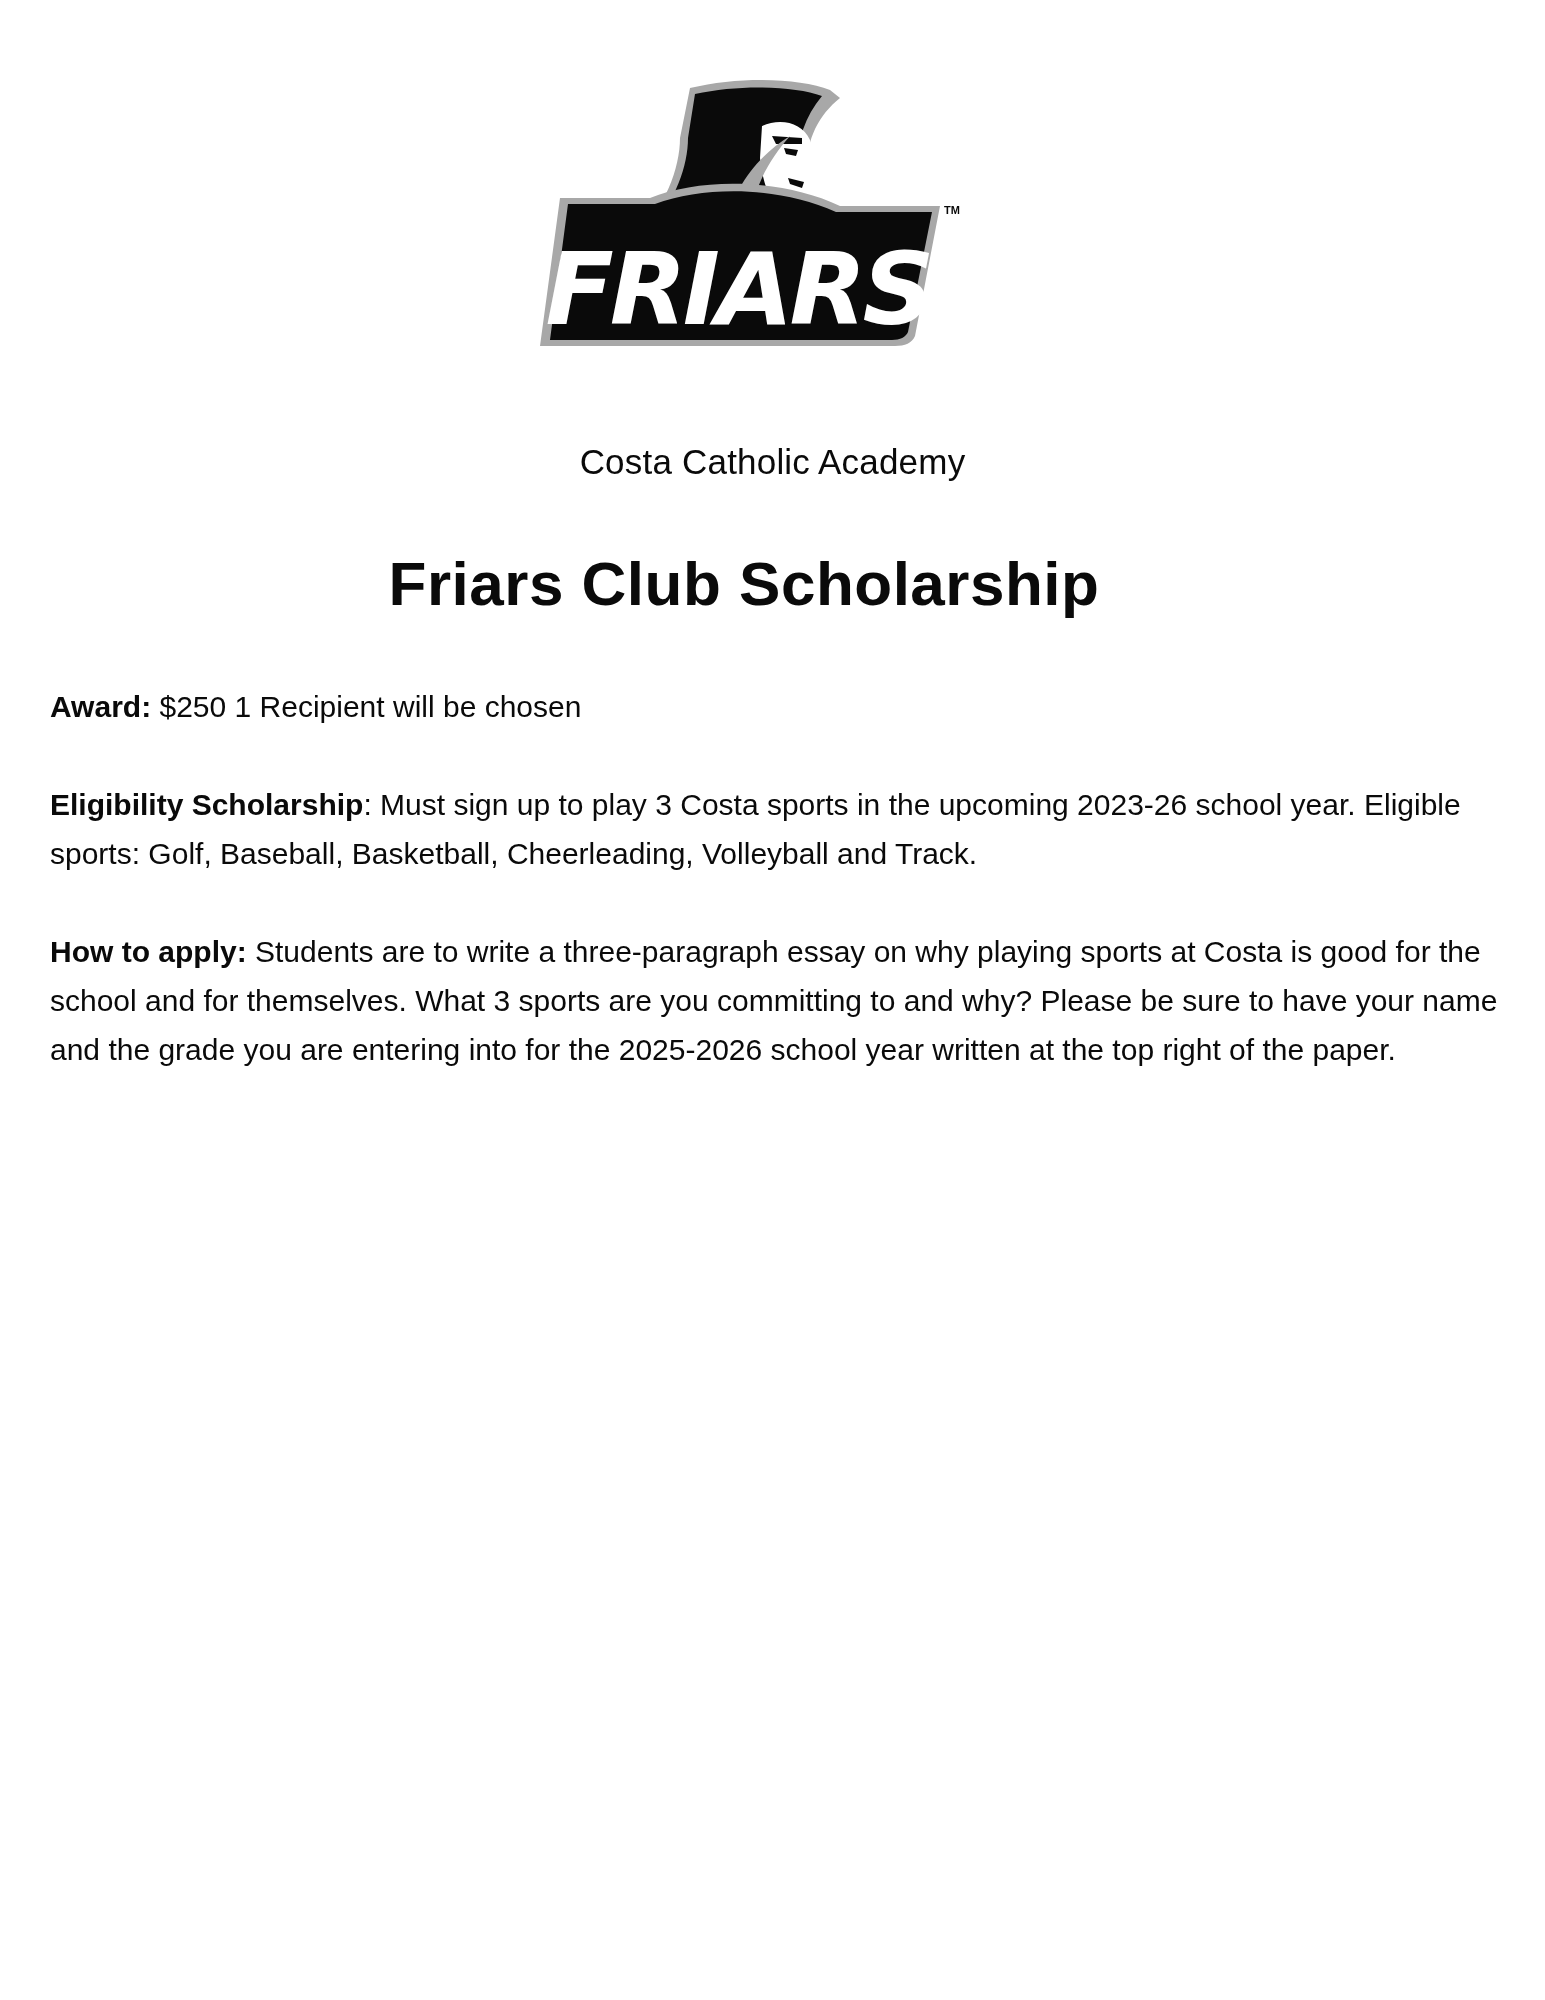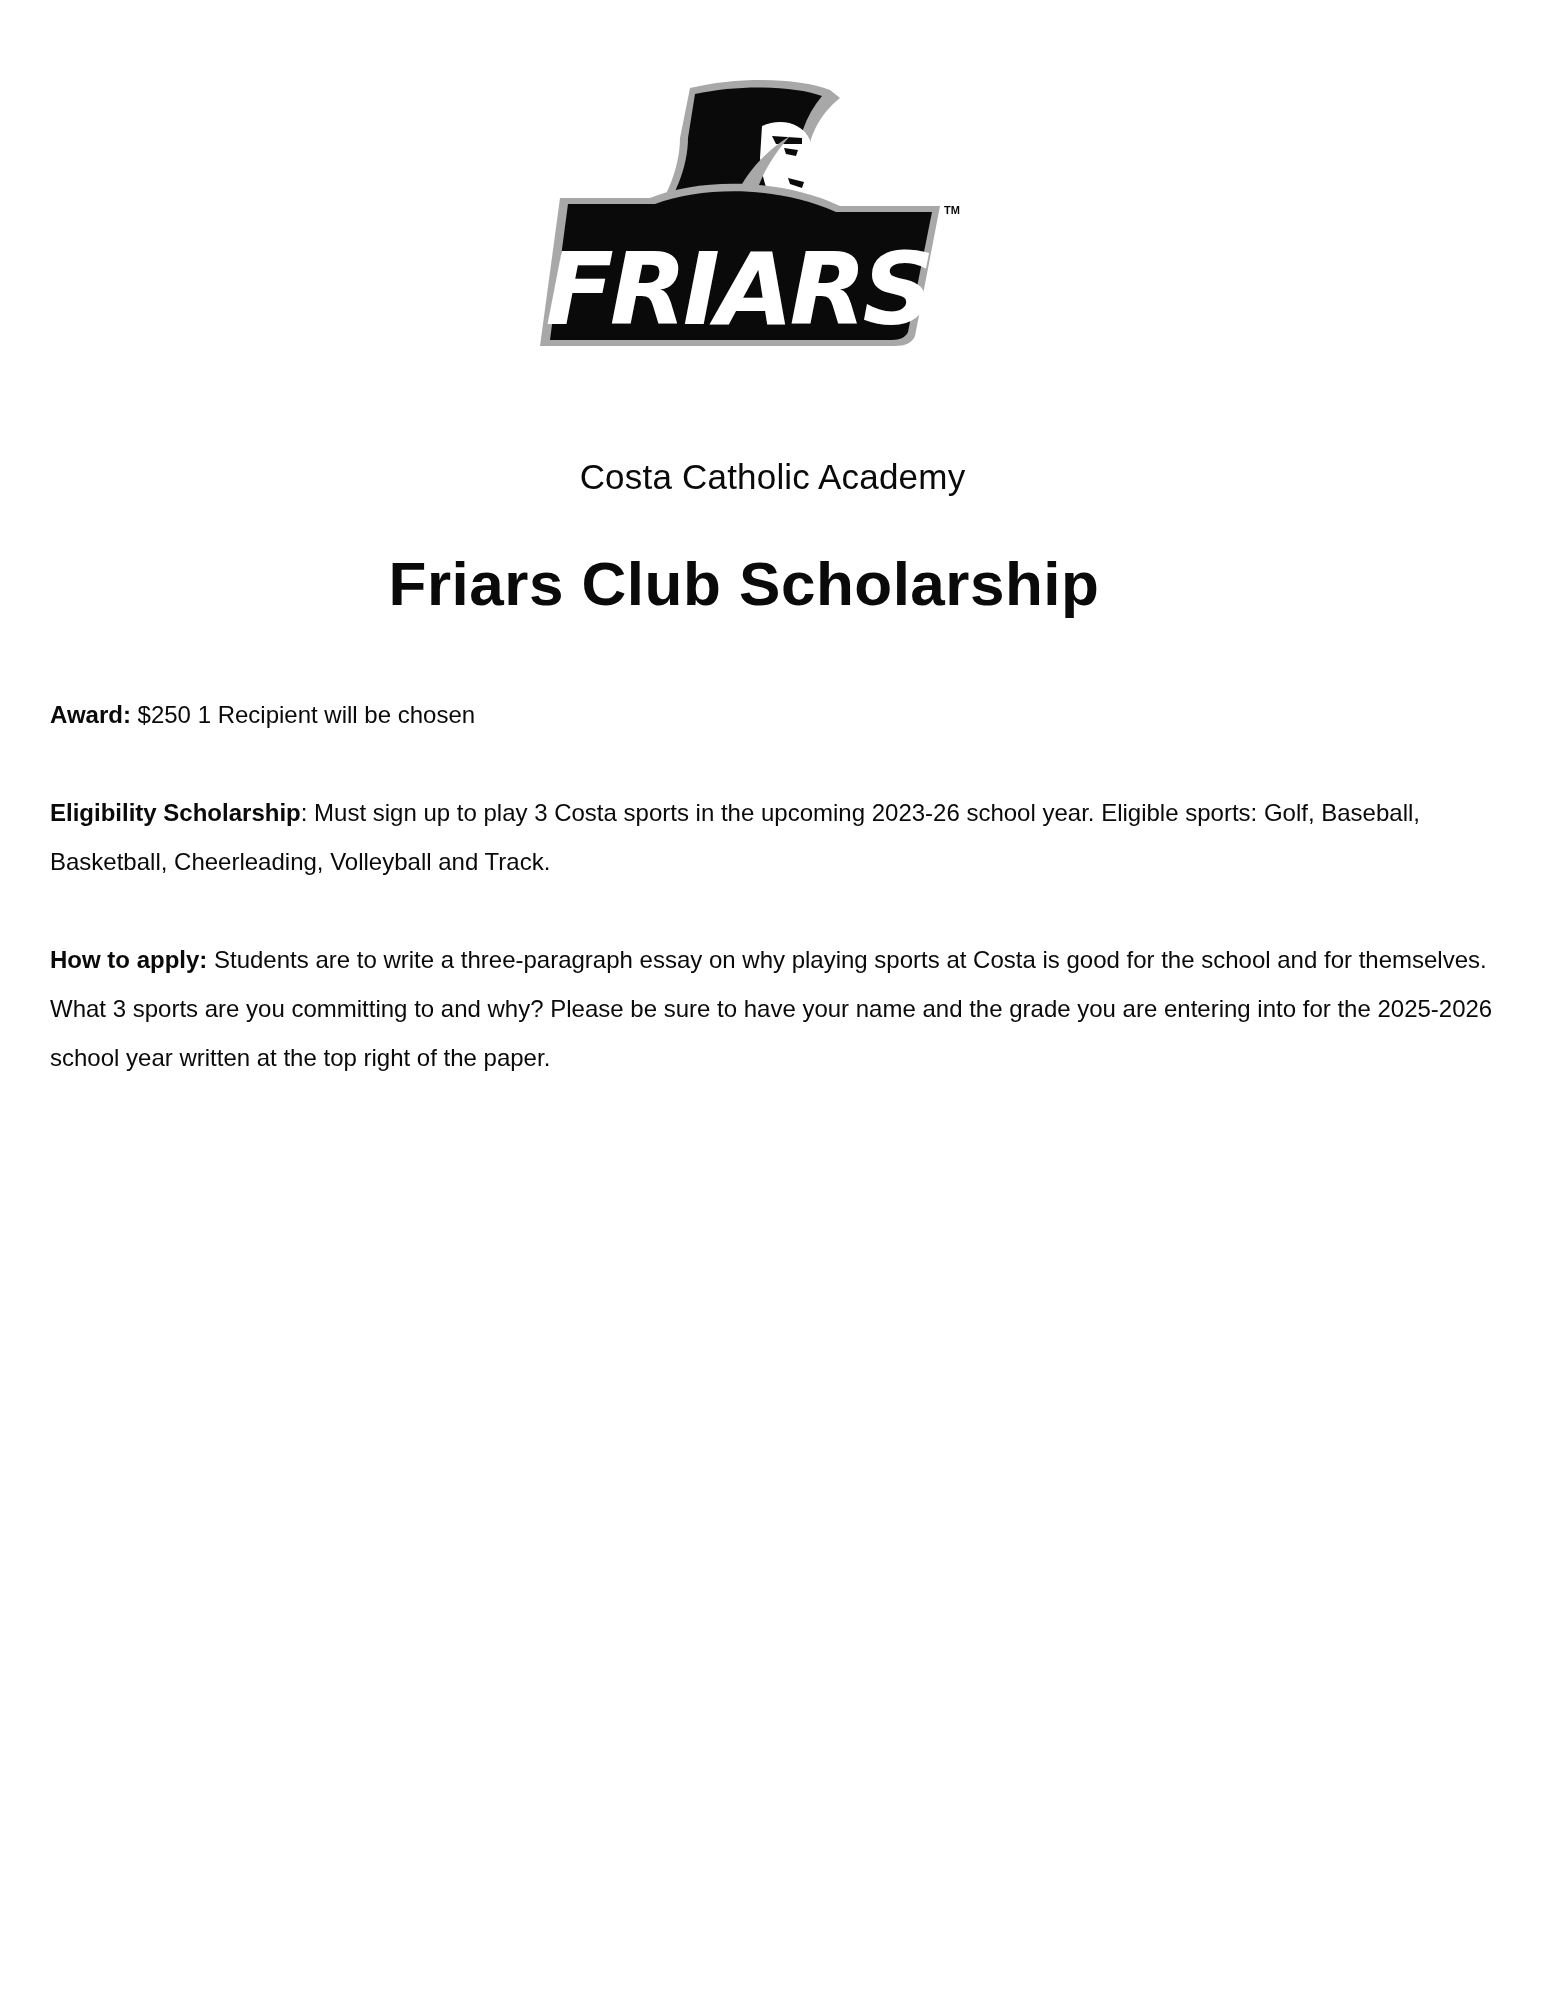--- a/index.html
+++ b/index.html
@@ -25,42 +25,41 @@
     .logo svg { width: 100%; height: 100%; display: block; }
     .school-name {
       position: absolute;
       left: 0;
       width: 1545px;
       top: 442px;
       text-align: center;
       font-size: 35px;
       font-weight: 400;
       letter-spacing: 0.2px;
-      margin-top: 15px;
     }
     .doc-title {
       position: absolute;
       left: 0;
       width: 1488px;
       top: 548px;
       text-align: center;
       font-size: 62px;
       font-weight: 700;
       letter-spacing: 0.5px;
     }
     .content {
       position: absolute;
       left: 50px;
       top: 678px;
       width: 1470px;
     }
     .section {
-      font-size: 24px;
+      font-size: 30px;
       line-height: 49px;
-      margin: 12px 0 49px 0;
+      margin: 4px 0 49px 0;
     }
     .section .label {
       font-weight: 700;
     }
   </style>
 </head>
 <body>
 
 <div class="logo">
   <svg viewBox="0 0 430 270" xmlns="http://www.w3.org/2000/svg">

